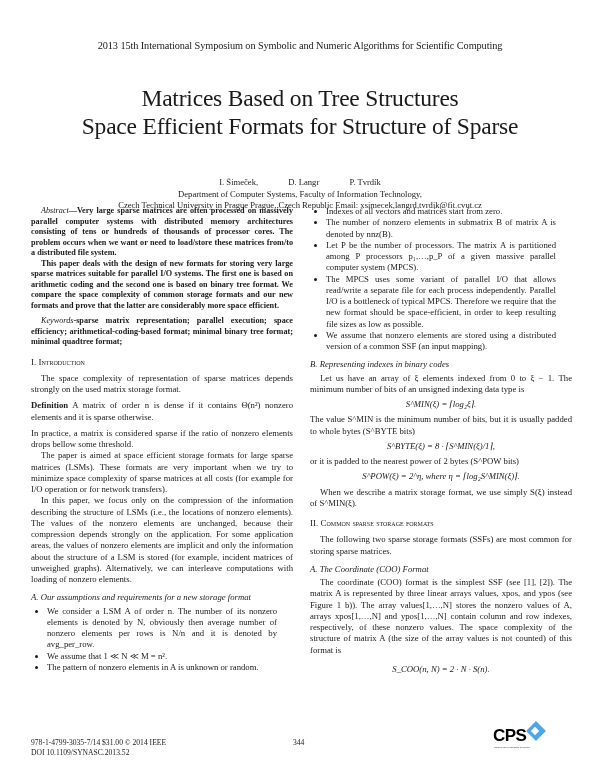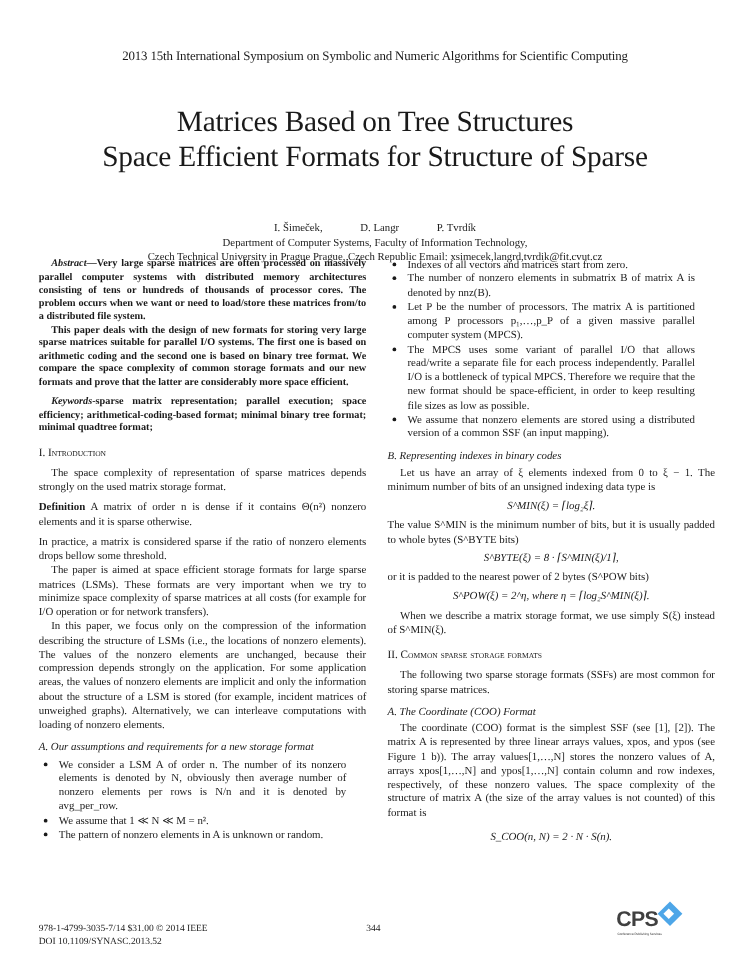--- a/index.html
+++ b/index.html
@@ -9,31 +9,31 @@
   .conf { top:40px; left:0; width:600px; text-align:center; font-size:10.3px; letter-spacing:-0.1px; }
   .title { top:84px; left:0; width:600px; text-align:center; font-size:23.5px; line-height:28px; letter-spacing:-0.2px; }
   .authors { top:177px; left:0; width:600px; text-align:center; font-size:8.6px; line-height:11.5px; }
   .authors .names span { display:inline-block; margin:0 14px;font-family:Liberation Serif, serif; }
   .col { font-size:8.7px; line-height:11.25px; text-align:justify; }
   .left { left:31px; top:206px; width:262px; }
   .right { left:310px; top:206px; width:262px; }
   p { margin:0; }
   .indent { text-indent:10px; }
   .abstract { font-weight:bold; font-size:8.2px; line-height:10.5px; }
-  .abstract i { font-weight:bold; }
+  .abstract i { font-weight:normal; }
   .sec { margin:9px 0 5px 0; font-size:9px; font-variant:small-caps; }
   .subsec { font-style:italic; margin:7px 0 2px 0; }
   .gap { height:5px; }
   ul { margin:2px 16px 0 0; padding-left:16px; }
   li { margin:0; padding:0; }
   .eq { text-align:center; margin:4px 0; font-style:italic; }
   .footer-left { left:31px; top:738px; font-size:7.6px; line-height:10px; }
   .footer-page { left:293px; top:738px; font-size:7.6px; }
   .logo { left:493px; top:722px; width:56px; height:34px; }
-  .logo-text { position:absolute; left:0; top:4px; font-family:"Liberation Sans", sans-serif; font-weight:bold; font-size:17px; color:#404040; letter-spacing:-0.5px; }
+  .logo-text { position:absolute; left:0; top:4px; font-family:"Liberation Sans", sans-serif; font-weight:bold; font-size:17px; color:#000000; letter-spacing:-0.5px; }
   .logo-sub { position:absolute; left:1px; top:24px; font-family:"Liberation Sans", sans-serif; font-size:2.5px; color:#333; width:44px; }
   .logo-diamond { position:absolute; left:36px; top:2px; width:14px; height:14px; background:#4da6e8; transform:rotate(45deg); }
   .logo-diamond2 { position:absolute; left:39px; top:6px; width:6px; height:6px; background:#ffffff; transform:rotate(45deg); }
 </style>
 </head>
 <body>
 
 <div class="abs conf">2013 15th International Symposium on Symbolic and Numeric Algorithms for Scientific Computing</div>
 
 <div class="abs title">

